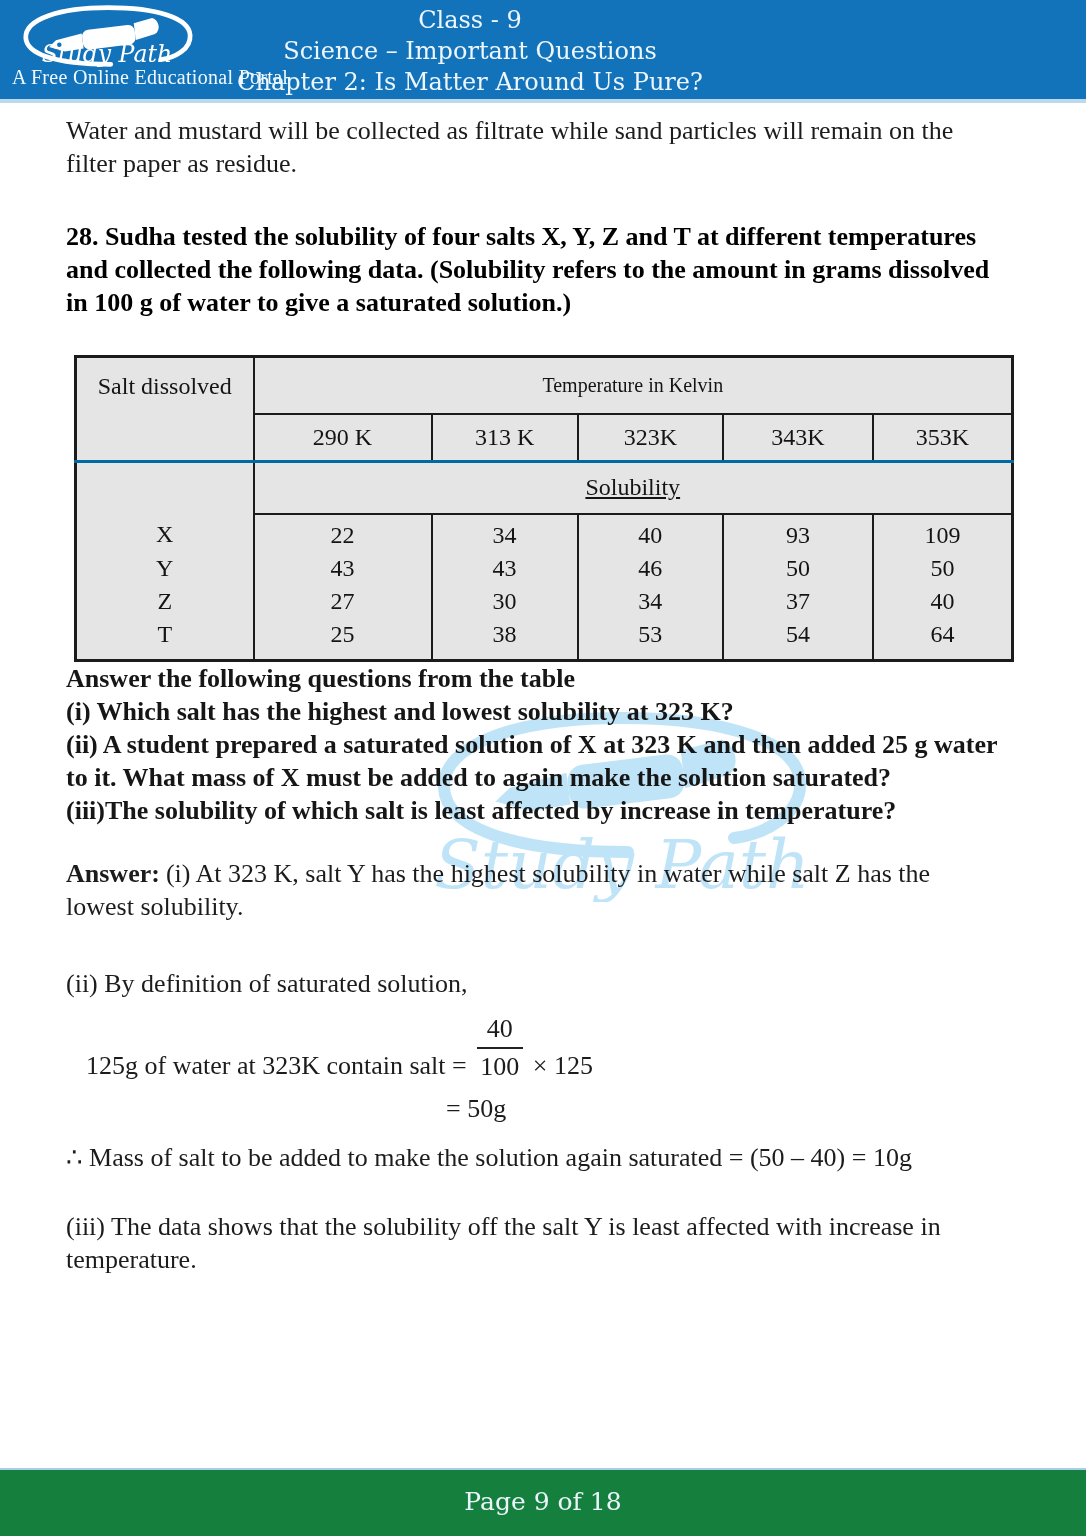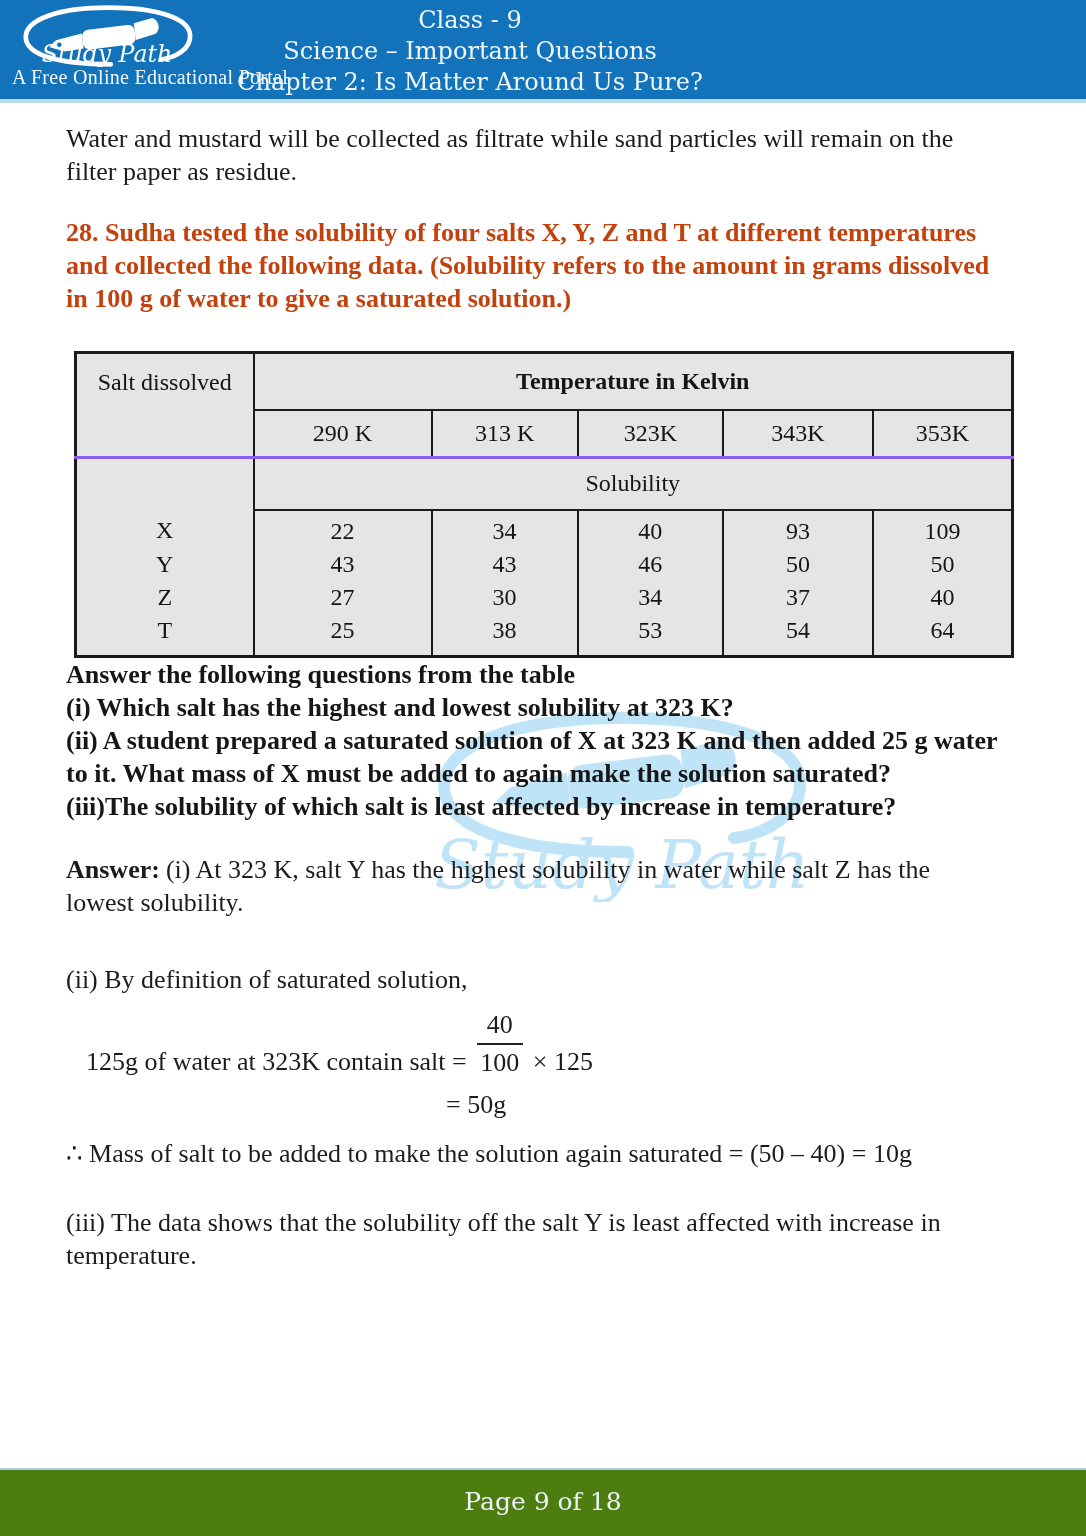--- a/index.html
+++ b/index.html
@@ -27,64 +27,64 @@
   .banner-titles div { font-size:24px; line-height:31px; white-space:nowrap; }
 
   
   .watermark {
     position:absolute; left:412px; top:692px; width:420px; height:210px;
     opacity:0.55; z-index:0; pointer-events:none;
   }
 
   
   .content {
-    position:absolute; top:114px; left:0; right:0; z-index:1;
+    position:absolute; top:106px; left:0; right:0; z-index:1;
     padding:8px 86px 0 66px; font-size:26px; line-height:33px; color:#1c1c1c;
   }
-  .q28 { margin-top:28px; font-weight:bold; color:#c2410c; }
+  .q28 { margin-top:40px; font-weight:bold; color:#000000; }
   .qintro { margin-top:0; font-weight:bold; color:#161616; }
   .qitem { font-weight:bold; color:#161616; }
   .ans1 { margin-top:30px; }
   .ans2 { margin-top:44px; }
   .ans3 { margin-top:16px; }
   .ans-label { font-weight:bold; margin-right:6px; }
   .conclusion { margin-top:16px; }
   .ans4 { margin-top:36px; }
 
   
   .soltable {
     border-collapse:collapse; margin:36px 0 0 8px; width:940px;
     background:#e5e5e5; color:#141414; font-size:23px;
     border:3px solid #1b1b1b; table-layout:fixed;
   }
   .soltable th, .soltable td {
     border:2px solid #1b1b1b; font-weight:normal; text-align:center; padding:0;
   }
   .soltable .corner { vertical-align:top; padding-top:12px; width:19%; font-size:24px; }
-  .soltable .tempspan { height:57px; vertical-align:middle; font-size:24px;font-weight:bold; }
+  .soltable .tempspan { height:57px; vertical-align:middle; font-size:20px; }
   .soltable .r2 th { height:48px; font-size:24px; }
-  .soltable .r3 td { border-top:3px solid #8b5cf6; height:52px; }
+  .soltable .r3 td { border-top:3px solid #0369a1; height:52px;text-decoration:underline; }
   .soltable .blank { border-bottom:0; }
   .soltable .sol { font-size:24px; }
   .soltable .data td { border-top:0; border-bottom:0; height:33px; font-size:24px; }
   .soltable .data.first td { padding-top:4px; }
   .soltable .data.last td { padding-bottom:8px; }
   .c1{width:19%;} .c2{width:19%;} .c3{width:15.6%;} .c4{width:15.5%;} .c5{width:16%;} .c6{width:14.9%;}
 
   
   .formula-row { display:flex; align-items:flex-end; margin-top:14px;margin-left:20px; }
   .frac { display:inline-block; text-align:center; margin:0 10px; line-height:30px; }
   .frac .num { display:block; border-bottom:2px solid #222222; padding:0 10px 3px; }
   .frac .den { display:block; padding-top:3px; }
   .result-line { margin-left:380px; margin-top:10px; }
 
   
   .footer {
     position:absolute; left:0; right:0; bottom:0; height:68px;
-    background:#4d7c0f; border-top:2px solid #a9cde7; text-align:center;
+    background:#15803d; border-top:2px solid #a9cde7; text-align:center;
     color:#ecf4fb; font-size:25px; font-family:"DejaVu Serif", serif;
     padding-top:17px;
   }
 </style>
 </head>
 <body>
 
 <div class="page">
 
   <div class="banner">

